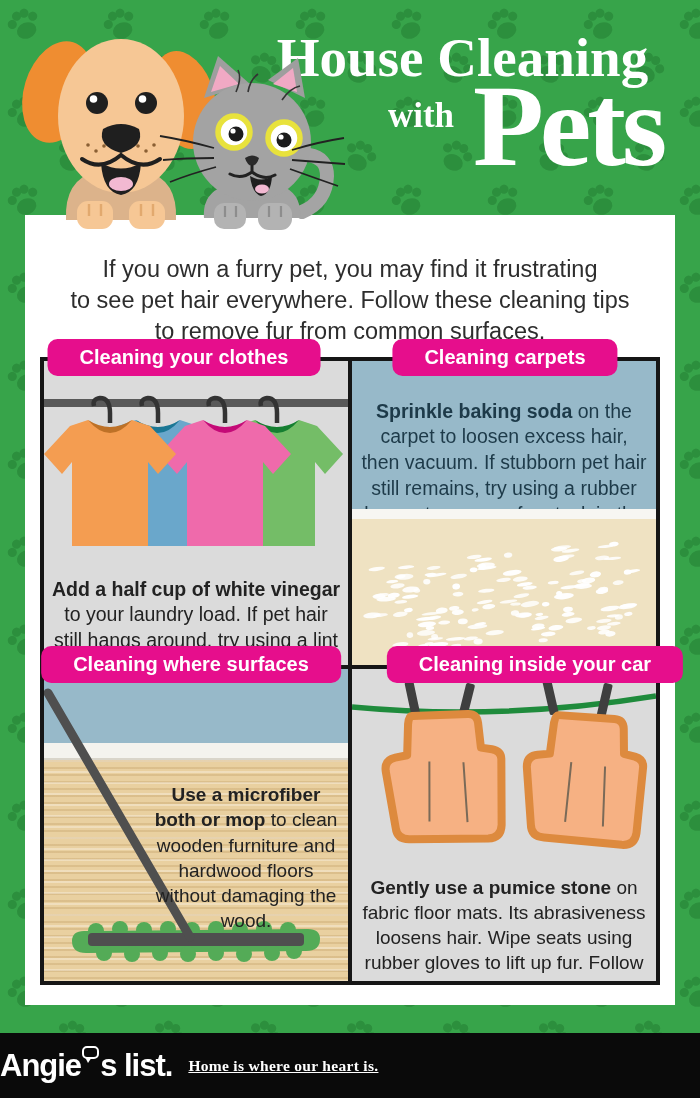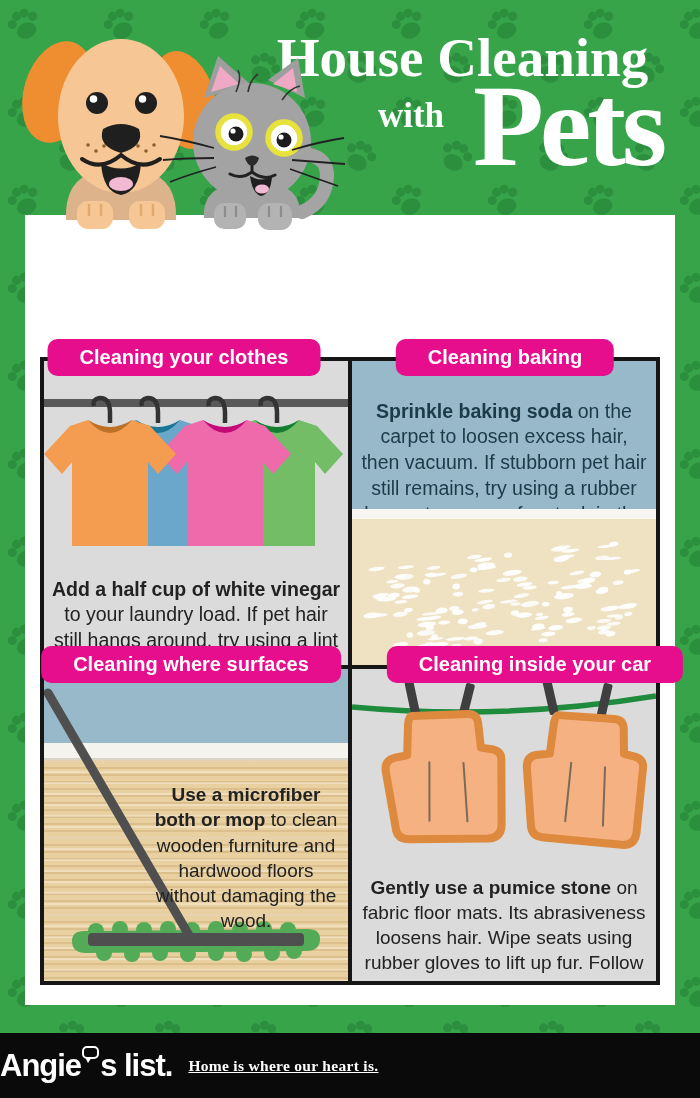--- a/index.html
+++ b/index.html
@@ -4,21 +4,21 @@
 <style>
   html,body{margin:0;padding:0;background:#222;}
   .page{position:relative;width:700px;height:1098px;overflow:hidden;margin:0 auto;
         font-family:"Liberation Sans",sans-serif;}
   
   .bg{position:absolute;left:0;top:0;z-index:0;}
   .card{position:absolute;left:25px;top:215px;width:650px;height:790px;background:#ffffff;z-index:1;}
   .pets{position:absolute;left:0;top:0;z-index:3;}
   .title1{position:absolute;left:235px;top:26px;width:455px;text-align:center;z-index:2;
           font-family:"Liberation Serif",serif;font-weight:bold;font-size:55px;color:#fff;}
-  .titleWith{position:absolute;left:368px;top:96px;width:86px;text-align:center;z-index:2;
+  .titleWith{position:absolute;left:368px;top:96px;width:86px;text-align:right;z-index:2;
           font-family:"Liberation Serif",serif;font-weight:bold;font-size:35px;color:#fff;}
   .titlePets{position:absolute;left:444px;top:63px;width:248px;text-align:center;z-index:2;
           font-family:"Liberation Serif",serif;font-weight:bold;font-size:116px;letter-spacing:-4px;
           color:#ffffff;line-height:1.1;}
   .intro{position:absolute;left:45px;top:230px;width:610px;z-index:2;text-align:center;
          font-size:23.5px;line-height:1.33;color:#2d2d2d;white-space:pre-line;}
   
   .grid{position:absolute;left:40px;top:357px;width:612px;height:620px;border:4px solid #161616;
         background:#dbdbdb;z-index:2;}
   .vdiv{position:absolute;left:304px;top:0;width:4px;height:620px;background:#161616;}
@@ -148,20 +148,23 @@
         <rect x="258" y="203" width="34" height="27" rx="11" fill="#b3b3b3"></rect>
         <path d="M225,206 v11 M236,206 v11 M269,206 v11 M281,206 v11" stroke="#8d8d8d" stroke-width="2.2" fill="none"></path>
       </g>
     </g>
   </svg>
 
   <div class="title1">House Cleaning</div>
   <div class="titleWith">with</div>
   <div class="titlePets">Pets</div>
 
+  <p class="intro">If you own a furry pet, you may find it frustrating
+to see pet hair everywhere. Follow these cleaning tips
+to remove fur from common surfaces.</p>
 
   <div class="grid">
     <div class="vdiv"></div>
     <div class="hdiv"></div>
 
     <div class="panel p1">
       <svg class="psvg" width="304" height="304" viewBox="0 0 304 304">
         <rect x="0" y="38" width="304" height="8" fill="#595959"></rect>
         <g stroke="#333" stroke-width="4.5" fill="none">
           <path d="M66,62 L66,52 Q66,37 56,37 Q48,38 50,45"></path>
@@ -370,21 +373,21 @@
             <path d="M36,6 L92,6 Q101,6 102,15 L104,40 L115,42 Q124,44 124,52 L122,118 Q121,131 108,131 L30,129 Q17,129 16,117 L8,60 Q7,49 18,47 L30,45 L32,14 Q33,6 36,6 Z" fill="#f6b183" stroke="#dd8a3e" stroke-width="8" stroke-linejoin="round"></path>
             <path d="M52,52 L50,112 M86,54 L88,114" stroke="#7a6a58" stroke-width="2" fill="none"></path>
           </g>
         </g>
       </svg>
       <p class="ptext p4text"><b>Gently use a pumice stone</b><span> on fabric floor mats. Its abrasiveness loosens hair. Wipe seats using rubber gloves to lift up fur. Follow up both with a vacuum.</span></p>
     </div>
   </div>
 
   <span class="pill" style="left:184px;top:339px;">Cleaning your clothes</span>
-  <span class="pill" style="left:505px;top:339px;">Cleaning baking</span>
+  <span class="pill" style="left:505px;top:339px;">Cleaning carpets</span>
   <span class="pill" style="left:191px;top:646px;">Cleaning where surfaces</span>
   <span class="pill" style="left:535px;top:646px;">Cleaning inside your car</span>
 
   <div class="footer">
     <span class="brand"><span>Angie</span><span class="bubble"></span><span>s list.</span></span>
     <span class="tagline">Home is where our heart is.</span>
   </div>
 
 </div>
 

